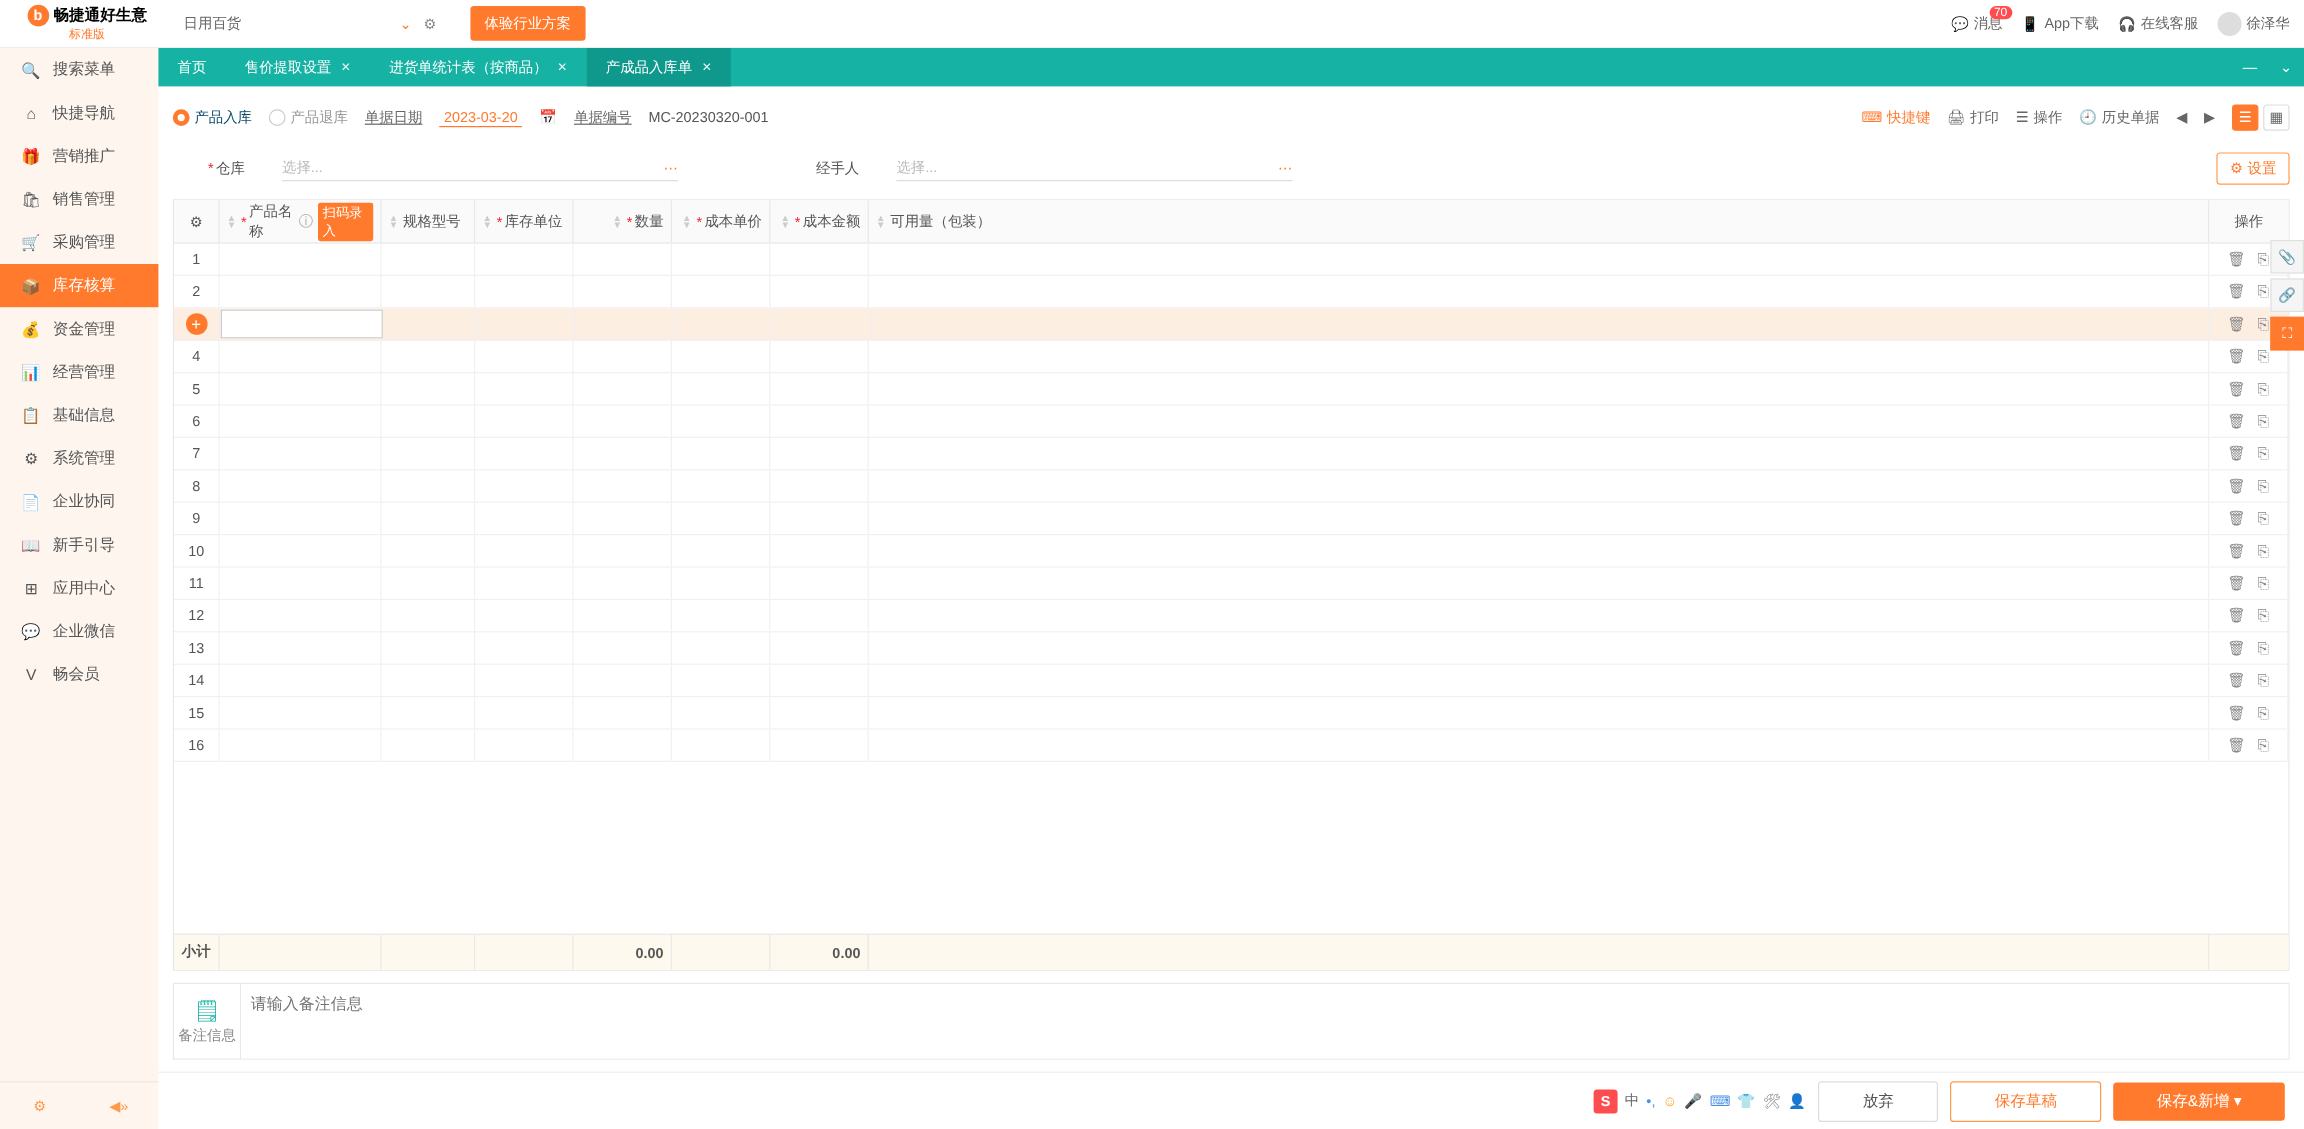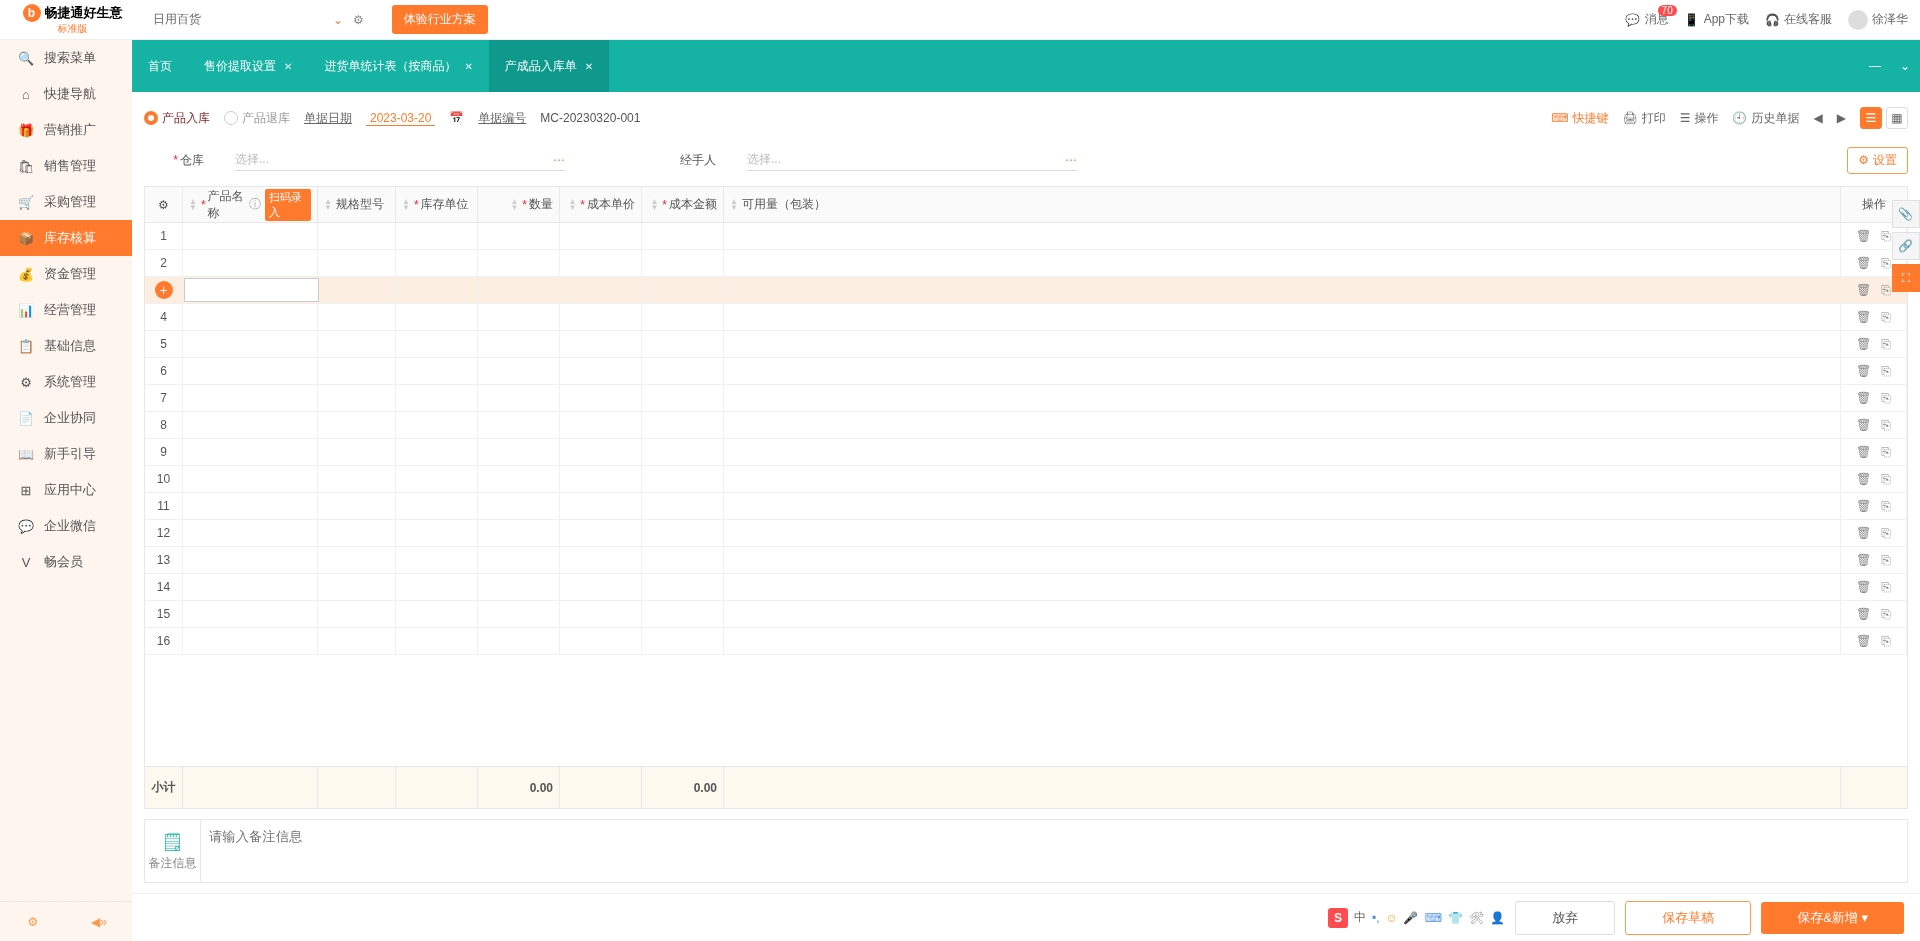--- a/index.html
+++ b/index.html
@@ -20,32 +20,32 @@
 .badge { position: absolute; top: -6px; right: -8px; background: #ff4d4f; color: #fff; border-radius: 8px; padding: 0 4px; font-size: 10px; }
 .avatar { width: 20px; height: 20px; border-radius: 50%; background: #ddd; }
 .main-row { display: flex; flex: 1; min-height: 0; }
 .sidebar { width: 132px; background: #fdf5ee; display: flex; flex-direction: column; }
 .side-item { height: 36px; display: flex; align-items: center; gap: 10px; padding: 0 18px; color: #555; cursor: pointer; font-size: 13px; }
 .side-item.active { background: #ff7a2d; color: #fff; }
 .side-icon { width: 16px; height: 16px; display: inline-flex; align-items: center; justify-content: center; }
 .side-footer { margin-top: auto; display: flex; height: 40px; border-top: 1px solid #f0e5da; }
 .side-footer div { flex: 1; display: flex; align-items: center; justify-content: center; color: #ff9a4d; cursor: pointer; }
 .content { flex: 1; display: flex; flex-direction: column; min-width: 0; }
-.tabbar { height: 52px; background: #16b3a4; display: flex; align-items: center; color: #fff; }
+.tabbar { height: 32px; background: #16b3a4; display: flex; align-items: center; color: #fff; }
 .tab { height: 100%; display: flex; align-items: center; padding: 0 16px; gap: 8px; cursor: pointer; }
 .tab.active { background: #0f998c; }
 .tab-close { font-size: 10px; opacity: .9; }
 .tabbar-right { margin-left: auto; display: flex; }
 .tabbar-right div { width: 30px; height: 36px; display: flex; align-items: center; justify-content: center; cursor: pointer; }
 .workarea { flex: 1; padding: 10px 12px; display: flex; flex-direction: column; gap: 10px; min-height: 0; overflow: hidden; }
 .doc-header { display: flex; align-items: center; gap: 14px; height: 32px; }
 .radio-wrap { display: flex; align-items: center; gap: 4px; }
 .radio { width: 14px; height: 14px; border-radius: 50%; border: 1px solid #ccc; display: inline-block; }
 .radio.sel { border: 4px solid #ff7a2d; }
-.radio-label.sel { color: #7f1d1d; }
+.radio-label.sel { color: #0c4a6e; }
 .radio-label { color: #999; }
 .date-val { color: #ff7a2d; border-bottom: 1px solid #ff7a2d; padding: 0 4px; }
 .doc-no { color: #555; }
 .hdr-label { color: #666; text-decoration: underline; }
 .hdr-right { margin-left: auto; display: flex; align-items: center; gap: 14px; color: #666; }
 .hdr-right-item { display: flex; align-items: center; gap: 4px; cursor: pointer; }
 .hdr-right-item.orange { color: #ff7a2d; }
 .view-toggle { display: flex; gap: 4px; }
 .vt { width: 22px; height: 22px; border: 1px solid #ddd; border-radius: 3px; display: flex; align-items: center; justify-content: center; cursor: pointer; }
 .vt.active { background: #ff7a2d; border-color: #ff7a2d; color: #fff; }
@@ -69,21 +69,21 @@
 .c-avail { flex: 1; }
 .c-op { flex: 0 0 66px; justify-content: center; border-right: none; }
 .scan-btn { background: #ff7a2d; color: #fff; border-radius: 2px; padding: 1px 4px; font-size: 11px; margin-left: 4px; }
 .grid-body { flex: 1; overflow-y: auto; }
 .grow { display: flex; height: 27px; border-bottom: 1px solid #f0f0f0; }
 .grow.active { background: #fdeee2; }
 .grow.active .c-name { background: #fff; border: 1px solid #ccc; margin: 1px; }
 .grow .gcell { border-right: 1px solid #f0f0f0; }
 .add-row-btn { width: 18px; height: 18px; border-radius: 50%; background: #ff7a2d; color: #fff; display: flex; align-items: center; justify-content: center; font-size: 14px; }
 .row-icons { display: flex; gap: 10px; color: #888; }
-.grid-foot { display: flex; height: 42px; background: #fdf9ee; border-top: 1px solid #e8e8e8; }
+.grid-foot { display: flex; height: 30px; background: #fdf9ee; border-top: 1px solid #e8e8e8; }
 .note-area { border: 1px solid #e8e8e8; display: flex; height: 64px; }
 .note-left { width: 56px; display: flex; flex-direction: column; align-items: center; justify-content: center; border-right: 1px solid #e8e8e8; color: #888; gap: 2px; }
 .note-icon { color: #16b3a4; font-size: 18px; }
 .note-input { flex: 1; padding: 8px; border: none; resize: none; color: #bbb; }
 .bottombar { height: 48px; border-top: 1px solid #eee; display: flex; align-items: center; padding: 0 16px; gap: 10px; }
 .ime-bar { margin-left: auto; display: flex; align-items: center; gap: 6px; color: #666; }
 .ime-s { width: 20px; height: 20px; background: #ff4d4f; color: #fff; border-radius: 3px; display: flex; align-items: center; justify-content: center; font-weight: bold; }
 .btn { border-radius: 3px; padding: 7px 36px; cursor: pointer; font-size: 13px; }
 .btn-plain { border: 1px solid #ddd; background: #fff; color: #555; }
 .btn-ghost { border: 1px solid #ff9a4d; background: #fff; color: #ff7a2d; }

